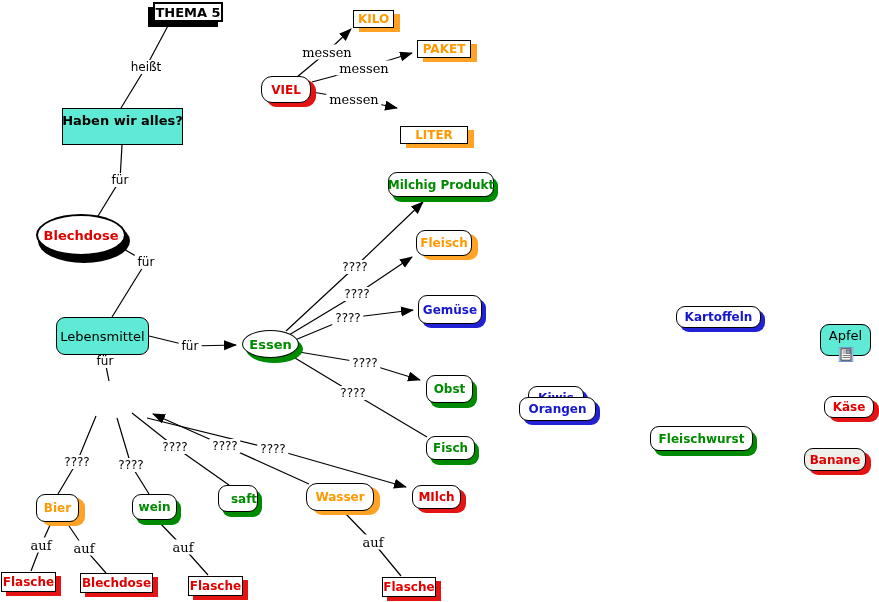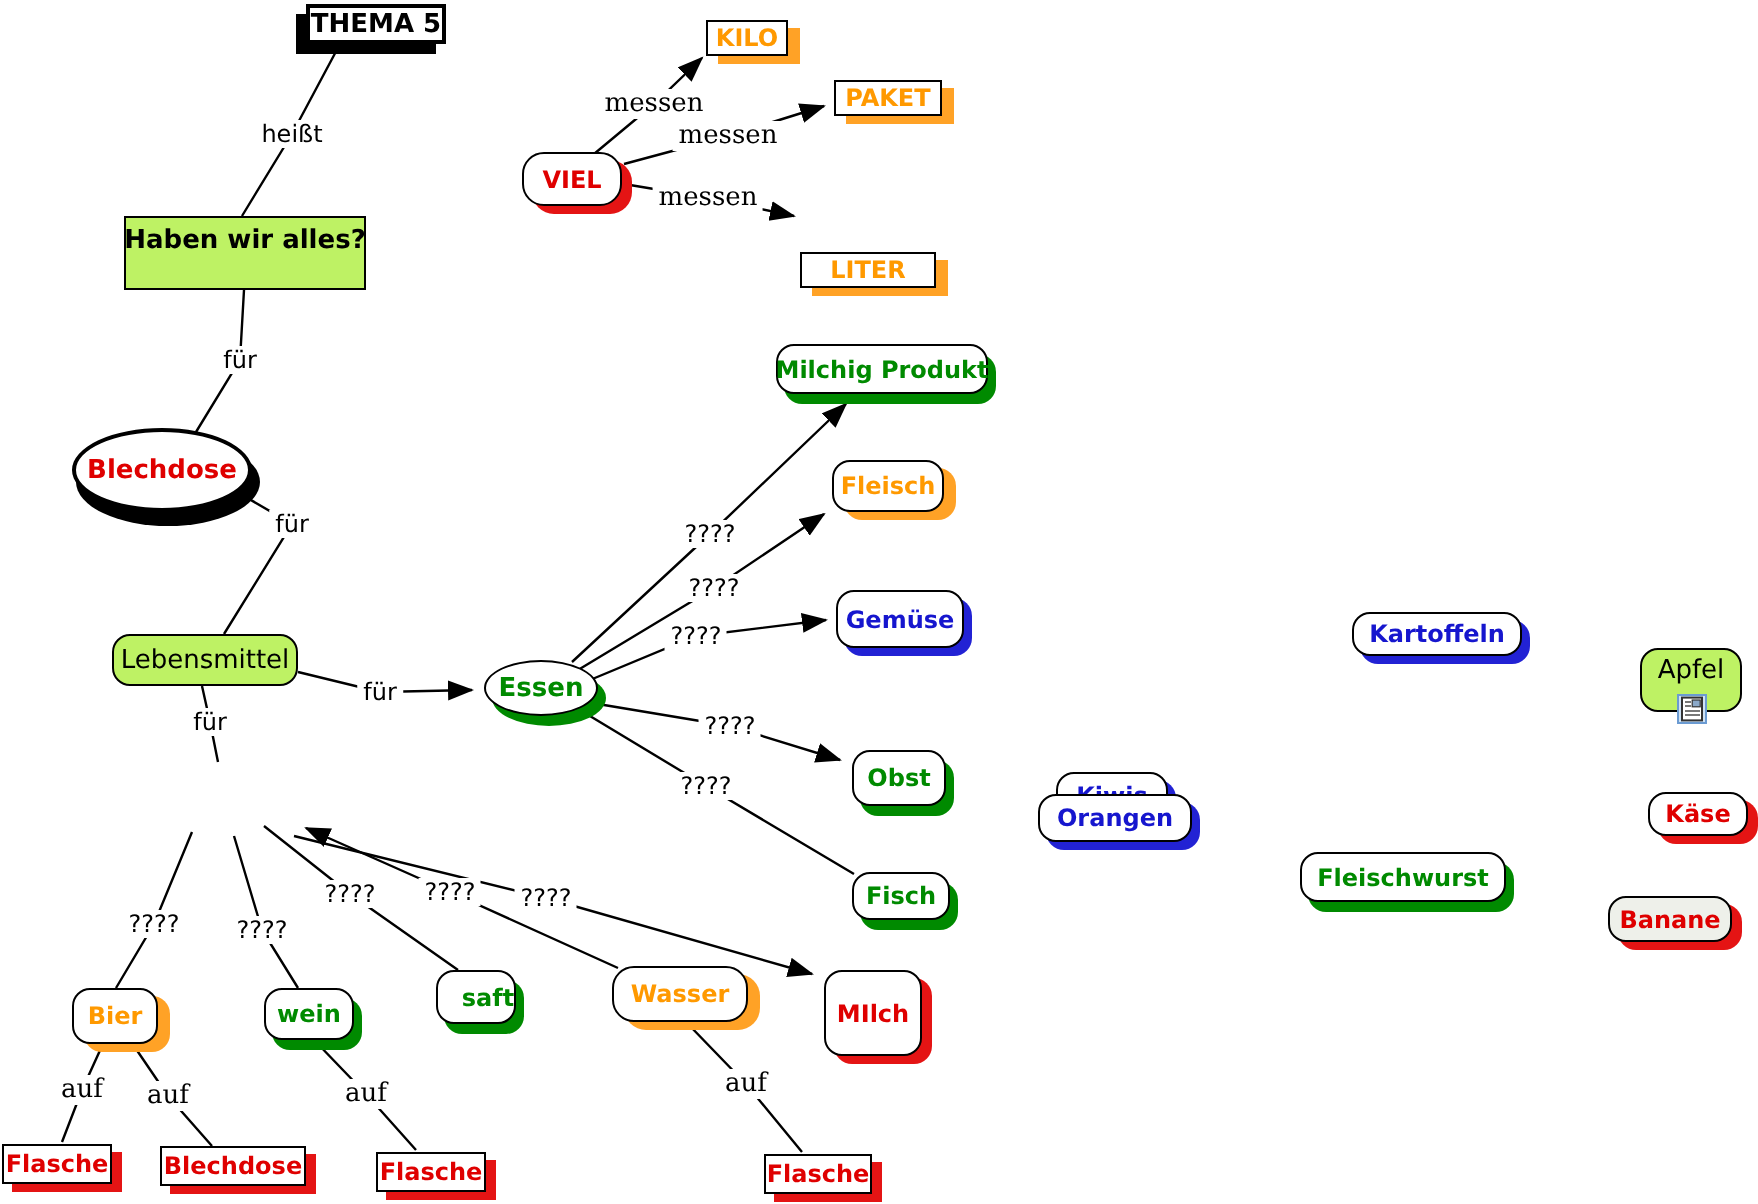--- a/index.html
+++ b/index.html
@@ -6,21 +6,21 @@
   body{font-family:"DejaVu Sans",sans-serif;background:#fff;}
   #map{position:relative;width:879px;height:602px;background:#ffffff;overflow:hidden;}
   #wires{position:absolute;left:0;top:0;z-index:1;}
   .node{position:absolute;z-index:3;display:flex;align-items:center;justify-content:center;
         box-sizing:border-box;background:#fff;border:1.5px solid #000;font-size:12px;
         font-weight:bold;white-space:nowrap;cursor:default;}
   .rounded{border-radius:9px;}
   .pill{border-radius:11px;}
   .rect{border-radius:0;}
   .ellipse{border-radius:50%;}
-  .bg-light{background:#bef264;}
+  .bg-light{background:#5eead4;}
   .bg-ban{background:#EEF0EA;}
   .normal{font-weight:normal;}
   .t-red{color:#DF0000;}   .sh-red{box-shadow:5px 4px 0 #E41414;}
   .t-orange{color:#FF9900;}.sh-orange{box-shadow:6px 4px 0 #FFA226;}
   .t-green{color:#008A00;} .sh-green{box-shadow:4px 5px 0 #008A00;}
   .t-blue{color:#1616CE;}  .sh-blue{box-shadow:4px 4px 0 #2222D4;}
   .sh-black{box-shadow:-5px 5px 0 #000;}
   .sh-blk-ell{box-shadow:3px 6px 0 1px #000;border-width:2px;}
   .link-label{position:absolute;z-index:2;transform:translate(-50%,-50%);background:#ffffff;
         padding:0 3px;font-size:12px;color:#000;white-space:nowrap;cursor:text;}
@@ -87,37 +87,37 @@
   <div class="link-label serif" style="left:84px;top:548px;">auf</div>
   <div class="link-label serif" style="left:183px;top:547px;">auf</div>
   <div class="link-label serif" style="left:373px;top:542px;">auf</div>
 
   <div class="node rect sh-black" style="left:153px;top:2px;width:70px;height:20px;border-width:2px;font-size:13px;">THEMA 5</div>
 
   <div class="node rect bg-light top-align" style="left:62px;top:108px;width:121px;height:37px;border-width:1px;font-size:13px;">Haben wir alles?</div>
 
   <div class="node ellipse sh-blk-ell t-red" style="left:36px;top:214px;width:90px;height:42px;font-size:13px;">Blechdose</div>
 
-  <div class="node rounded bg-light normal" style="left:56px;top:317px;width:93px;height:26px;border-width:1px;font-size:13px;">Lebensmittel</div>
+  <div class="node rounded bg-light normal" style="left:56px;top:317px;width:93px;height:38px;border-width:1px;font-size:13px;">Lebensmittel</div>
 
   <div class="node ellipse sh-green t-green" style="left:242px;top:330px;width:57px;height:28px;font-size:13px;">Essen</div>
 
 
   <div class="node pill sh-red t-red" style="left:261px;top:76px;width:50px;height:27px;">VIEL</div>
 
   <div class="node rect sh-orange t-orange" style="left:353px;top:10px;width:41px;height:18px;">KILO</div>
   <div class="node rect sh-orange t-orange" style="left:417px;top:40px;width:54px;height:18px;">PAKET</div>
   <div class="node rect sh-orange t-orange" style="left:400px;top:103px;width:68px;height:18px;margin-top:23px;">LITER</div>
 
   <div class="node rounded sh-green t-green" style="left:388px;top:172px;width:106px;height:25px;">Milchig Produkt</div>
   <div class="node rounded sh-orange t-orange" style="left:416px;top:230px;width:56px;height:26px;">Fleisch</div>
   <div class="node rounded sh-blue t-blue" style="left:418px;top:295px;width:64px;height:29px;">Gemüse</div>
   <div class="node rounded sh-green t-green" style="left:426px;top:375px;width:47px;height:28px;">Obst</div>
   <div class="node rounded sh-green t-green" style="left:426px;top:436px;width:49px;height:24px;">Fisch</div>
-  <div class="node rounded sh-red t-red" style="left:412px;top:485px;width:49px;height:43px;">MIlch</div>
+  <div class="node rounded sh-red t-red" style="left:412px;top:485px;width:49px;height:24px;">MIlch</div>
 
   <div class="node rounded sh-blue t-blue" style="left:676px;top:306px;width:85px;height:22px;">Kartoffeln</div>
 
   <div class="node rounded bg-light normal" style="left:820px;top:324px;width:51px;height:32px;border-width:1px;font-size:13px;align-items:flex-start;padding-top:3px;">
     <span>Apfel</span>
     <svg id="apfel-icon" viewBox="0 0 15 15">
       <rect x="0.5" y="0.5" width="14" height="14" fill="#cfe2f4" stroke="#6b9bd2"></rect>
       <rect x="2.5" y="1.8" width="10" height="11.4" fill="#ffffff" stroke="#333"></rect>
       <rect x="7.6" y="3" width="4" height="3.4" fill="#8aa8c8" stroke="#333" stroke-width="0.6"></rect>
       <line x1="4" y1="4" x2="7" y2="4" stroke="#555" stroke-width="0.8"></line>

